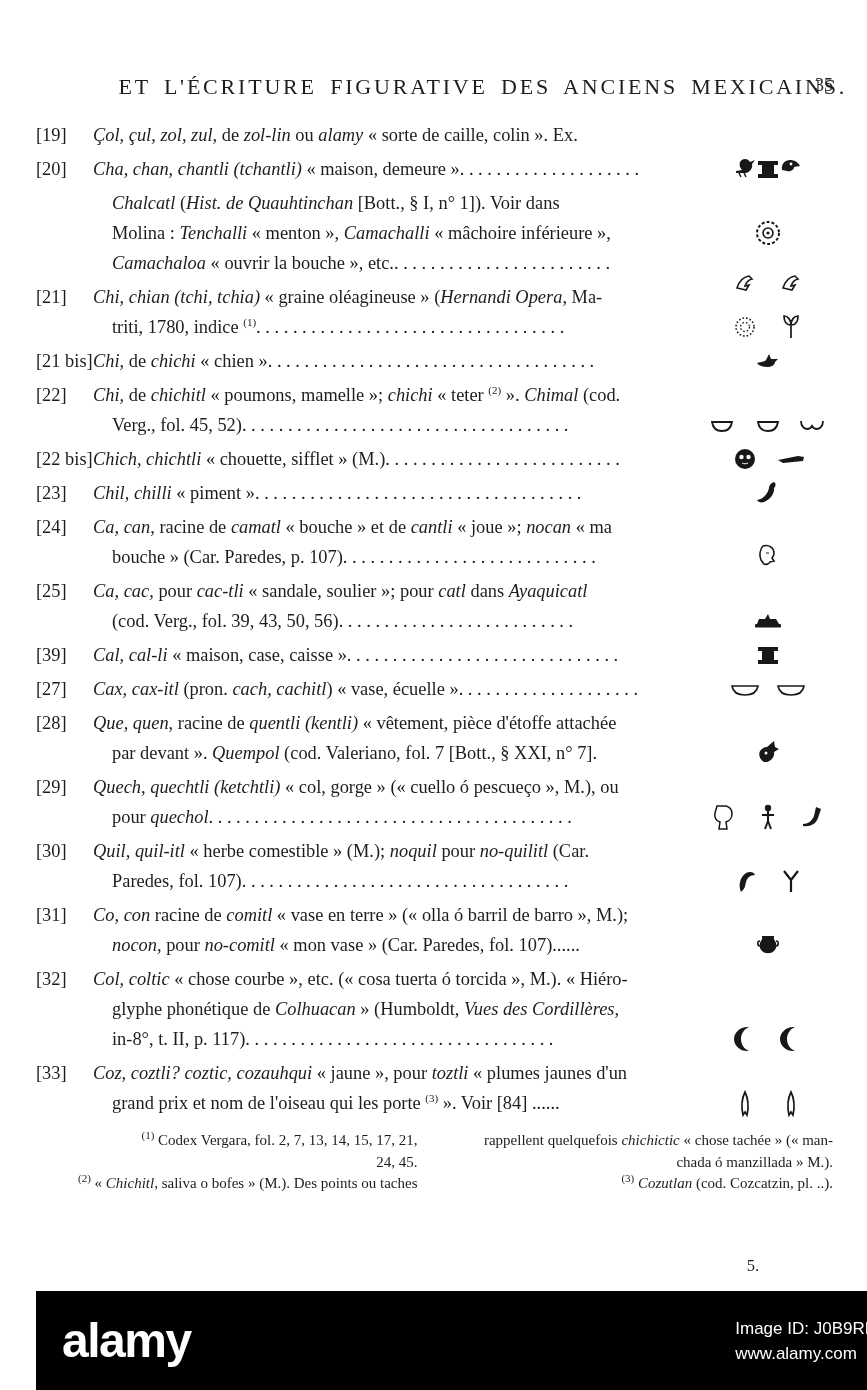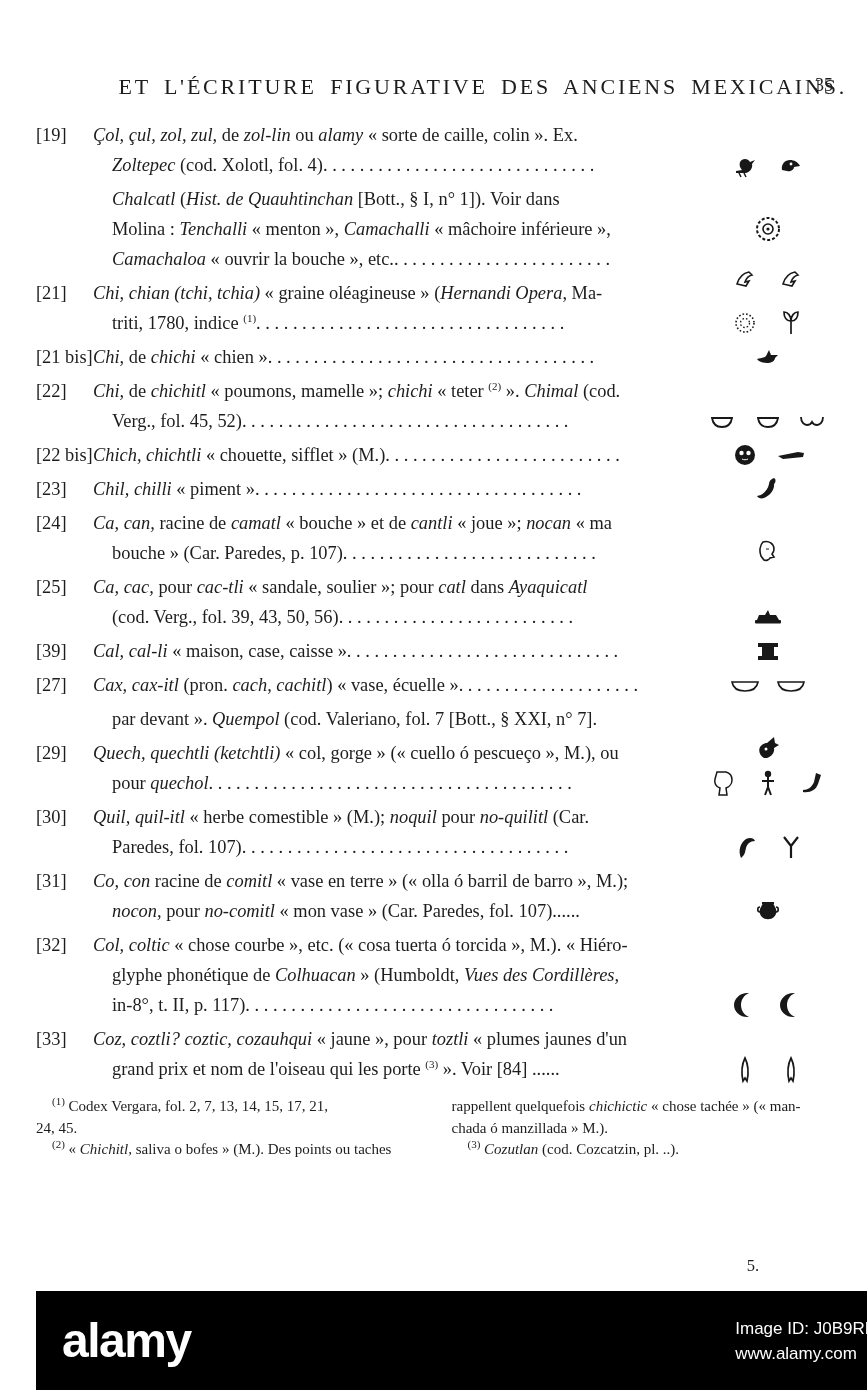--- a/index.html
+++ b/index.html
@@ -14,54 +14,67 @@
   .line.cont{padding-left:76px;}
   .label{display:inline-block;min-width:57px;}
   .dots{letter-spacing:4.6px;}
   sup.sup{font-size:11px;line-height:0;}
   .entry-glyphs{position:relative;flex:1 1 auto;}
   .glyph-group{position:absolute;left:0;right:6px;display:flex;justify-content:center;align-items:center;gap:16px;}
   .glyph{width:30px;height:30px;flex:0 0 auto;}
   .glyph svg{width:100%;height:100%;display:block;}
   .footnotes{display:flex;gap:34px;margin-top:12px;padding-right:14px;font-size:15px;line-height:21.5px;}
   .fn-col{flex:1 1 0;min-width:0;}
-  .fn-line{white-space:nowrap;overflow:hidden;}
+  .fn-line{white-space:nowrap;overflow:hidden;text-align:right;}
   .fn-line.indent{padding-left:16px;}
   .signature{position:absolute;top:1256px;right:108px;font-size:16.5px;}
   .alamy-bar{position:absolute;left:0;bottom:0;width:100%;height:99px;background:#000;color:#fff;display:flex;align-items:center;justify-content:space-between;padding:0 26px;box-sizing:border-box;font-family:"Liberation Sans",sans-serif;margin-left:36px;}
   .alamy-logo{font-size:48px;font-weight:700;letter-spacing:-1.5px;}
   .alamy-right{text-align:left;font-size:17px;line-height:25px;}
 </style>
 </head>
 <body>
 
 <div class="photo">
   <div class="page">
     <div class="header">
       <div class="running-title">ET L'ÉCRITURE FIGURATIVE DES ANCIENS MEXICAINS.</div>
       <div class="page-number">35</div>
     </div>
     <div id="entries">
         <div class="entry">
           <div class="entry-text">
             <div class="line"><span class="label">[19]</span><i>Çol, çul, zol, zul,</i><span> de </span><i>zol-lin</i><span> ou </span><i>alamy</i><span> « sorte de caille, colin ». Ex.</span></div>
-            <div class="line cont"><i>Zoltepec</i><span> (cod. Xolotl, fol. 4)</span><span class="dots">..............................</span></div>
           </div>
           <div class="entry-glyphs">
             <div class="glyph-group" style="top: 30px;">
               <div class="glyph">
                 <svg viewBox="0 0 30 30">
                   <path d="M6 23h10c4-1 7-5 6-9l3-4-5 2c-2-4-8-4-10 0-1 3 0 6 2 8l-6 1z" fill="#181818"></path>
                   <path d="M9 23l2 4M14 23l2 4" stroke="#181818" stroke-width="1.5" fill="none"></path>
                 </svg>
               </div>
               <div class="glyph">
                 <svg viewBox="0 0 30 30">
                   <path d="M6 20c-1-6 3-10 8-10 4 0 8 2 10 6l-6 1c0 3-4 5-7 4z" fill="#181818"></path>
                   <circle cx="15" cy="14" r="1.4" fill="#fff"></circle>
+                </svg>
+              </div>
+            </div>
+          </div>
+        </div>
+        <div class="entry">
+          <div class="entry-text">
+            <div class="line"><span class="label">[20]</span><i>Cha, chan, chantli (tchantli)</i><span> « maison, demeure »</span><span class="dots">....................</span></div>
+          </div>
+          <div class="entry-glyphs">
+            <div class="glyph-group" style="top: 0px;">
+              <div class="glyph">
+                <svg viewBox="0 0 30 30">
+                  <path d="M5 7h20v4h-4v9h4v4H5v-4h4v-9H5z" fill="#181818"></path>
                 </svg>
               </div>
             </div>
           </div>
         </div>
         <div class="entry">
           <div class="entry-text">
             <div class="line cont"><i>Chalcatl</i><span> (</span><i>Hist. de Quauhtinchan</i><span> [Bott., § I, n° 1]). Voir dans</span></div>
             <div class="line cont"><span>Molina : </span><i>Tenchalli</i><span> « menton », </span><i>Camachalli</i><span> « mâchoire inférieure »,</span></div>
             <div class="line cont"><i>Camachaloa</i><span> « ouvrir la bouche », etc.</span><span class="dots">........................</span></div>
@@ -246,20 +259,21 @@
               <div class="glyph">
                 <svg viewBox="0 0 30 30">
                   <path d="M2 12h26c-1 6-6 9-13 9S3 18 2 12z" fill="none" stroke="#181818" stroke-width="1.6"></path>
                 </svg>
               </div>
             </div>
           </div>
         </div>
         <div class="entry">
           <div class="entry-text">
+            <div class="line"><span class="label">[28]</span><i>Que, quen,</i><span> racine de </span><i>quentli (kentli)</i><span> « vêtement, pièce d'étoffe attachée</span></div>
             <div class="line cont"><span>par devant ». </span><i>Quempol</i><span> (cod. Valeriano, fol. 7 [Bott., § XXI, n° 7].</span></div>
           </div>
           <div class="entry-glyphs">
             <div class="glyph-group" style="top: 30px;">
               <div class="glyph">
                 <svg viewBox="0 0 30 30">
                   <path d="M11 24c-4-2-6-7-4-11 2-3 5-4 7-4l7-6 1 6 4 2-5 3c1 5-3 9-7 10z" fill="#181818"></path>
                   <circle cx="13" cy="15" r="1.5" fill="#fff"></circle>
                 </svg>
               </div>

